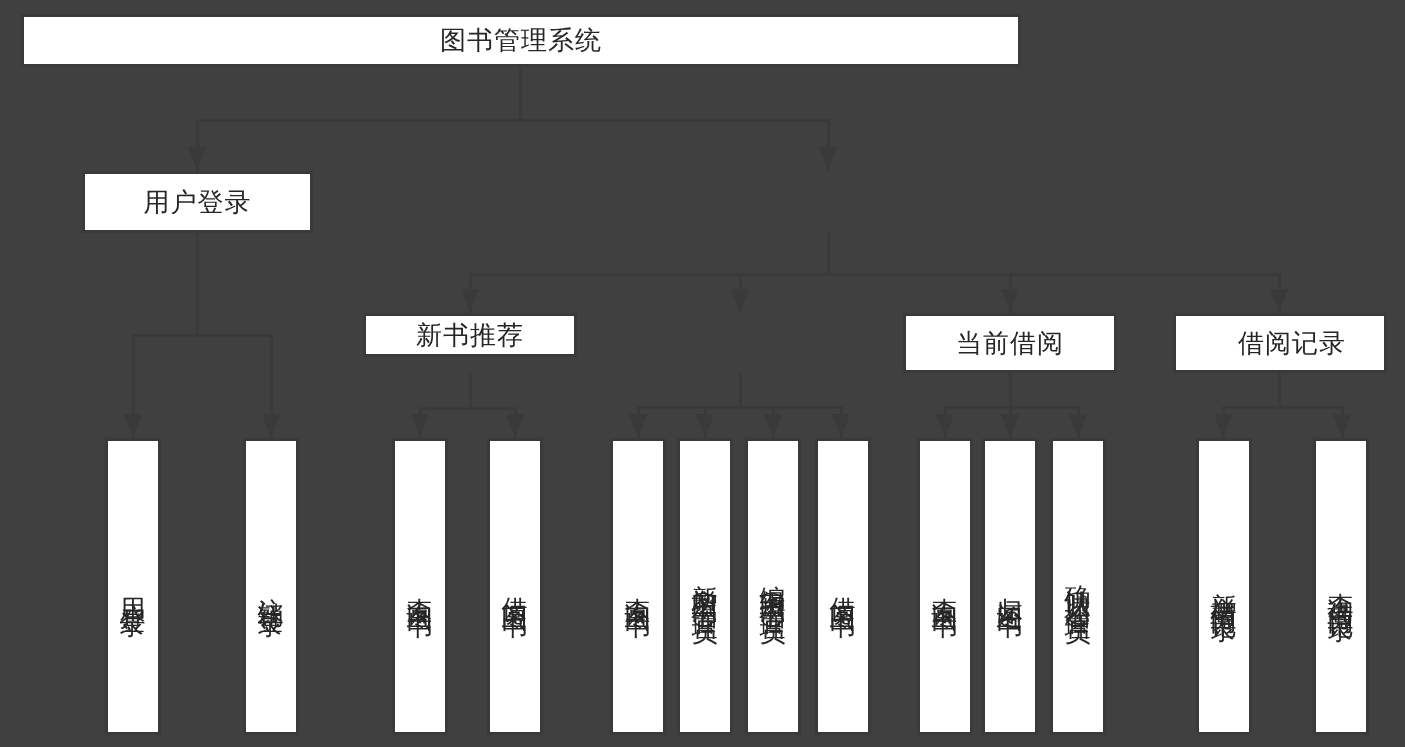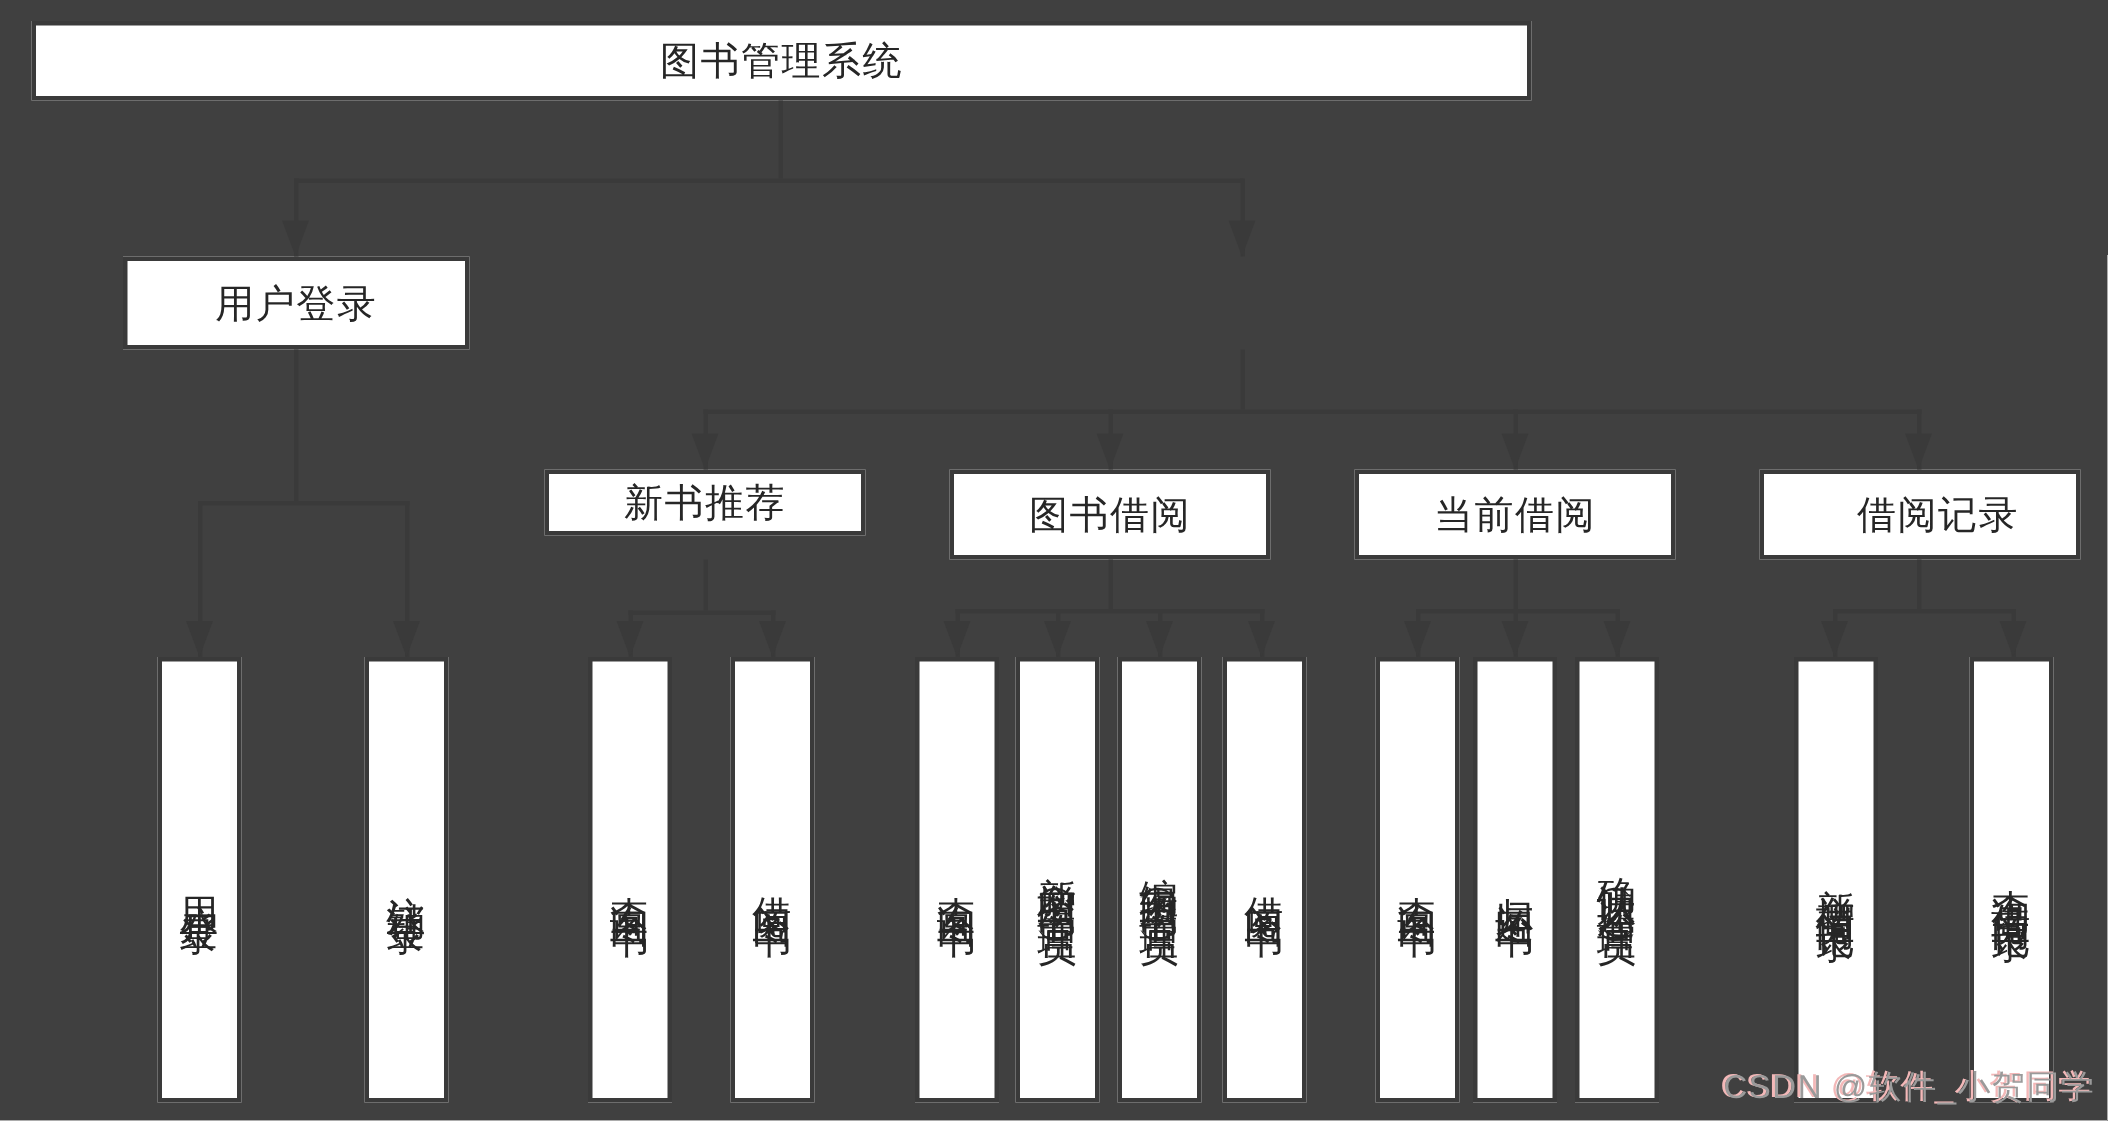--- a/index.html
+++ b/index.html
@@ -72,23 +72,20 @@
     <span>图书管理系统</span>
   </div>
 
   <div class="box" id="n-l2-0">
     <span>用户登录</span>
   </div>
 
   <div class="box" id="n-l3-0">
     <span>新书推荐</span>
   </div>
-  <div class="box" id="n-l3-1">
-    <span>图书借阅</span>
-  </div>
   <div class="box" id="n-l3-2">
     <span>当前借阅</span>
   </div>
   <div class="box" id="n-l3-3">
     <span>借阅记录</span>
   </div>
 
   <div class="box vbox leaf" id="n-L0">
     <span>用户登录</span>
   </div>
@@ -122,21 +119,20 @@
   <div class="box vbox leaf" id="n-L10">
     <span>确认归还（管理员）</span>
   </div>
   <div class="box vbox leaf" id="n-L11">
     <span>新增借阅记录</span>
   </div>
   <div class="box vbox leaf" id="n-L12">
     <span>查询借阅记录</span>
   </div>
 
-  <div id="watermark">CSDN @软件_小贺同学</div>
 <div class="vline" style="left: 518.5px; top: 67px; height: 52px;"></div>
     <div class="vline" style="left: 195.5px; top: 233px; height: 101px;"></div>
     <div class="vline" style="left: 826.5px; top: 233px; height: 40px;"></div>
     <div class="vline" style="left: 468.5px; top: 373px; height: 34px;"></div>
     <div class="vline" style="left: 738.5px; top: 373px; height: 33px;"></div>
     <div class="vline" style="left: 1008.5px; top: 373px; height: 33px;"></div>
     <div class="vline" style="left: 1277.5px; top: 373px; height: 33px;"></div>
     <div class="hline" style="left: 196px; top: 119px; width: 633px;"></div>
     <div class="hline" style="left: 132px; top: 334px; width: 141px;"></div>
     <div class="hline" style="left: 469px; top: 273px; width: 812px;"></div>

